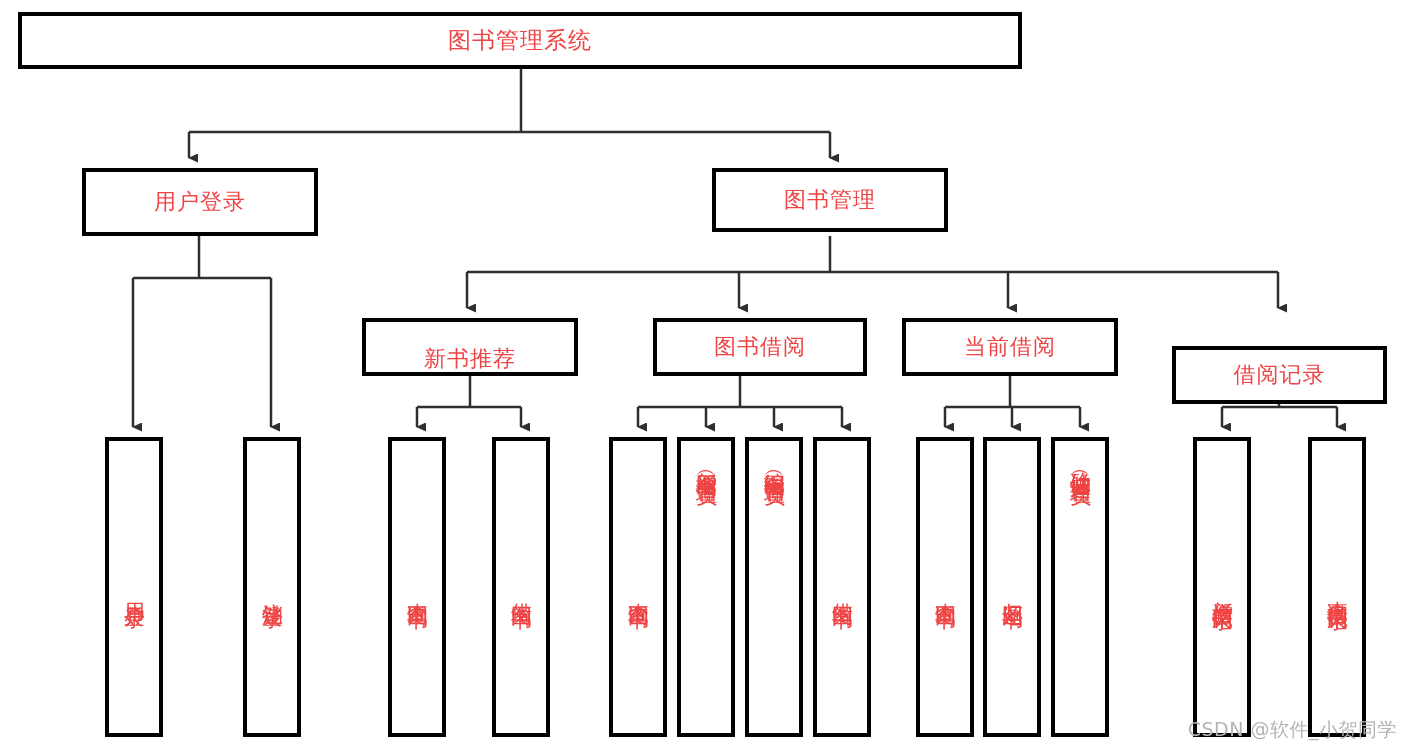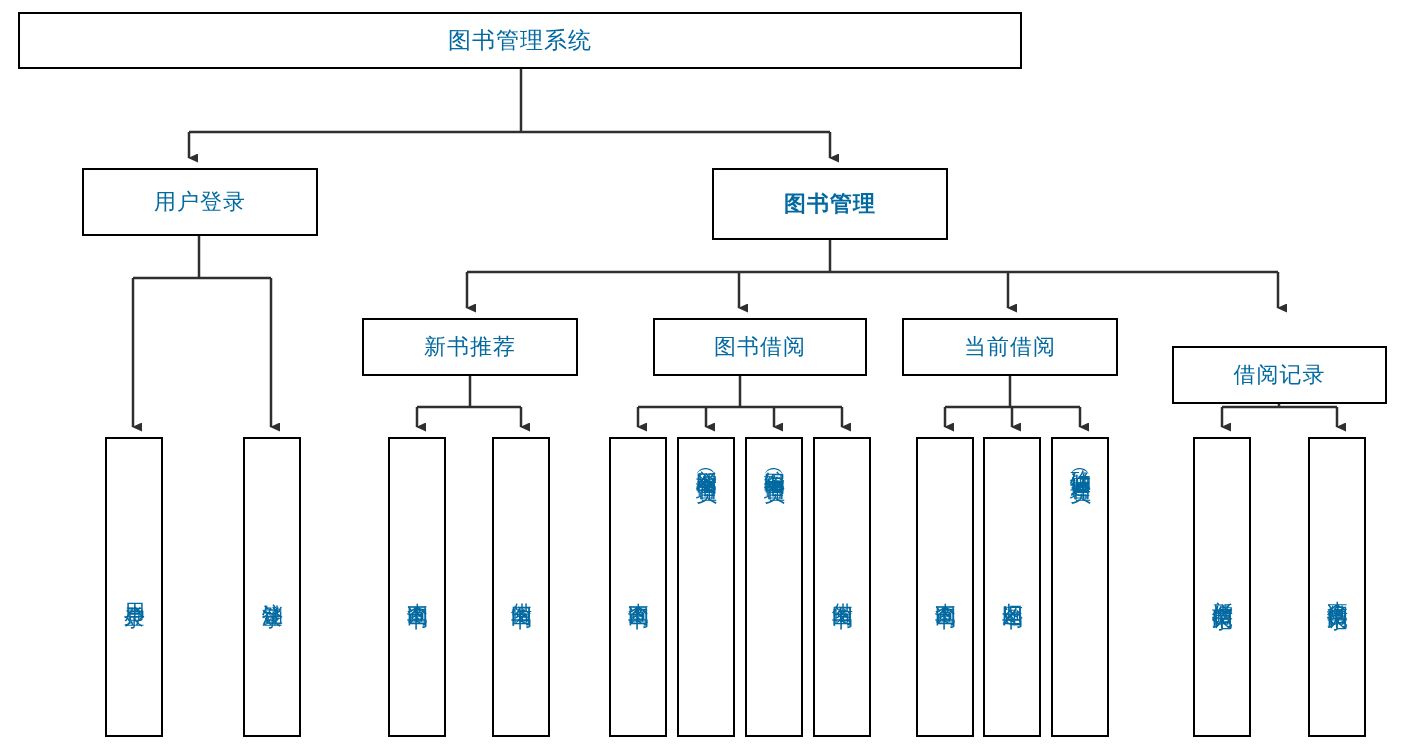--- a/index.html
+++ b/index.html
@@ -23,25 +23,25 @@
     left: 0;
     top: 0;
     width: 1405px;
     height: 747px;
     pointer-events: none;
   }
   .node {
     position: absolute;
     box-sizing: border-box;
     background: #ffffff;
-    border: 2px solid #000000;
+    border: 4px solid #000000;
     display: flex;
     align-items: center;
     justify-content: center;
-    color: #0369a1;
+    color: #ef4444;
   }
   .node.horiz {
     font-size: 22px;
     letter-spacing: 1px;
     line-height: 1.2;
   }
   .node.root {
     font-size: 23px;
   }
   .node.leaf {
@@ -135,25 +135,25 @@
     </g>
   </svg>
 
   <div class="node horiz root" style="left:18px; top:12px; width:1004px; height:57px;">
     <span>图书管理系统</span>
   </div>
 
   <div class="node horiz" style="left:82px; top:168px; width:236px; height:68px;">
     <span>用户登录</span>
   </div>
-  <div class="node horiz" style="left:712px; top:168px; width:236px; height:72px;font-weight:bold;">
+  <div class="node horiz" style="left:712px; top:168px; width:236px; height:64px;">
     <span>图书管理</span>
   </div>
 
-  <div class="node horiz" style="left:362px; top:318px; width:216px; height:58px;">
+  <div class="node horiz" style="left:362px; top:318px; width:216px; height:58px;align-items:flex-end;">
     <span>新书推荐</span>
   </div>
   <div class="node horiz" style="left:633px; top:318px; width:214px; height:58px;margin-left:20px;">
     <span>图书借阅</span>
   </div>
   <div class="node horiz" style="left:902px; top:318px; width:216px; height:58px;">
     <span>当前借阅</span>
   </div>
   <div class="node horiz" style="left:1172px; top:318px; width:215px; height:58px;margin-top:28px;">
     <span>借阅记录</span>
@@ -222,13 +222,14 @@
     <div class="leaf-inner">
       <span class="vtext">新增借阅记录</span>
     </div>
   </div>
   <div class="node leaf" style="left:1308px; top:437px; width:58px; height:300px;">
     <div class="leaf-inner">
       <span class="vtext">查询借阅记录</span>
     </div>
   </div>
 
+  <div class="watermark">CSDN @软件_小贺同学</div>
 </div>
 
 </body></html>

